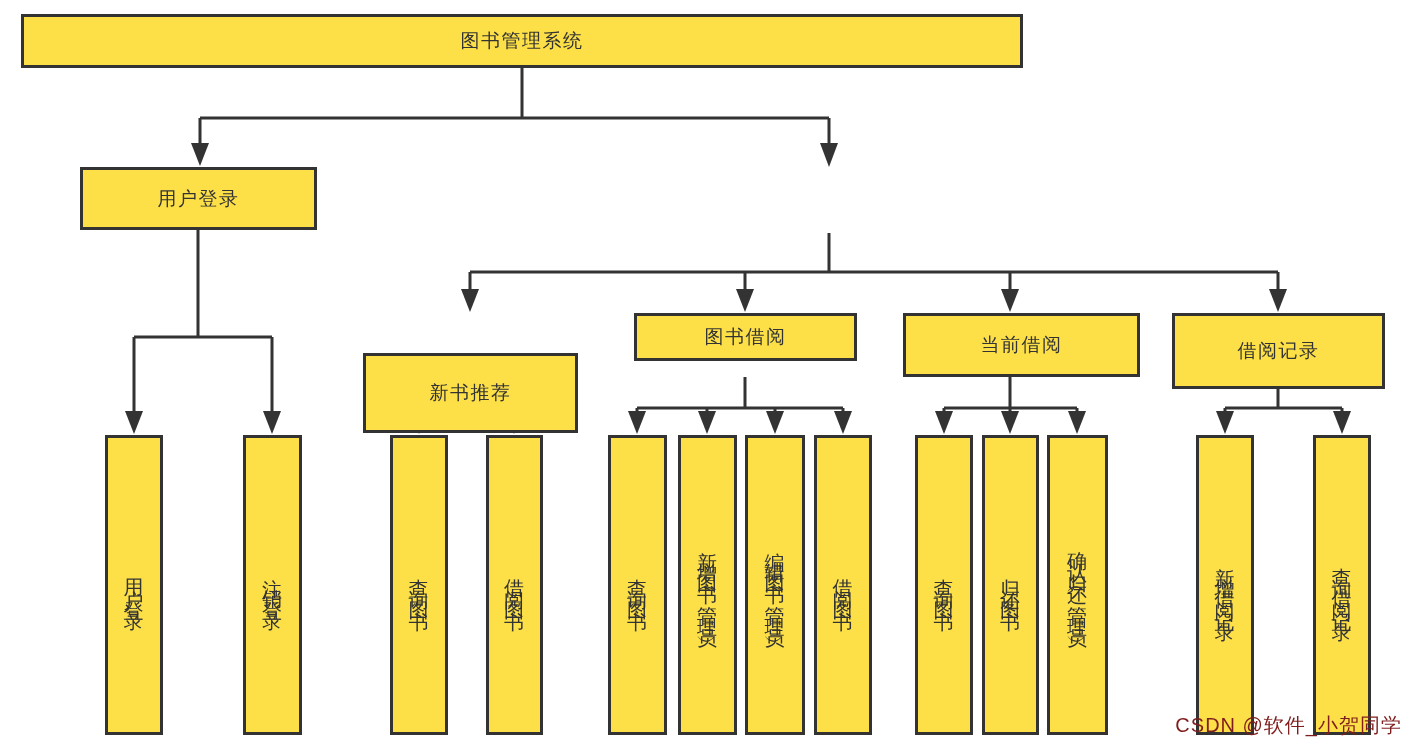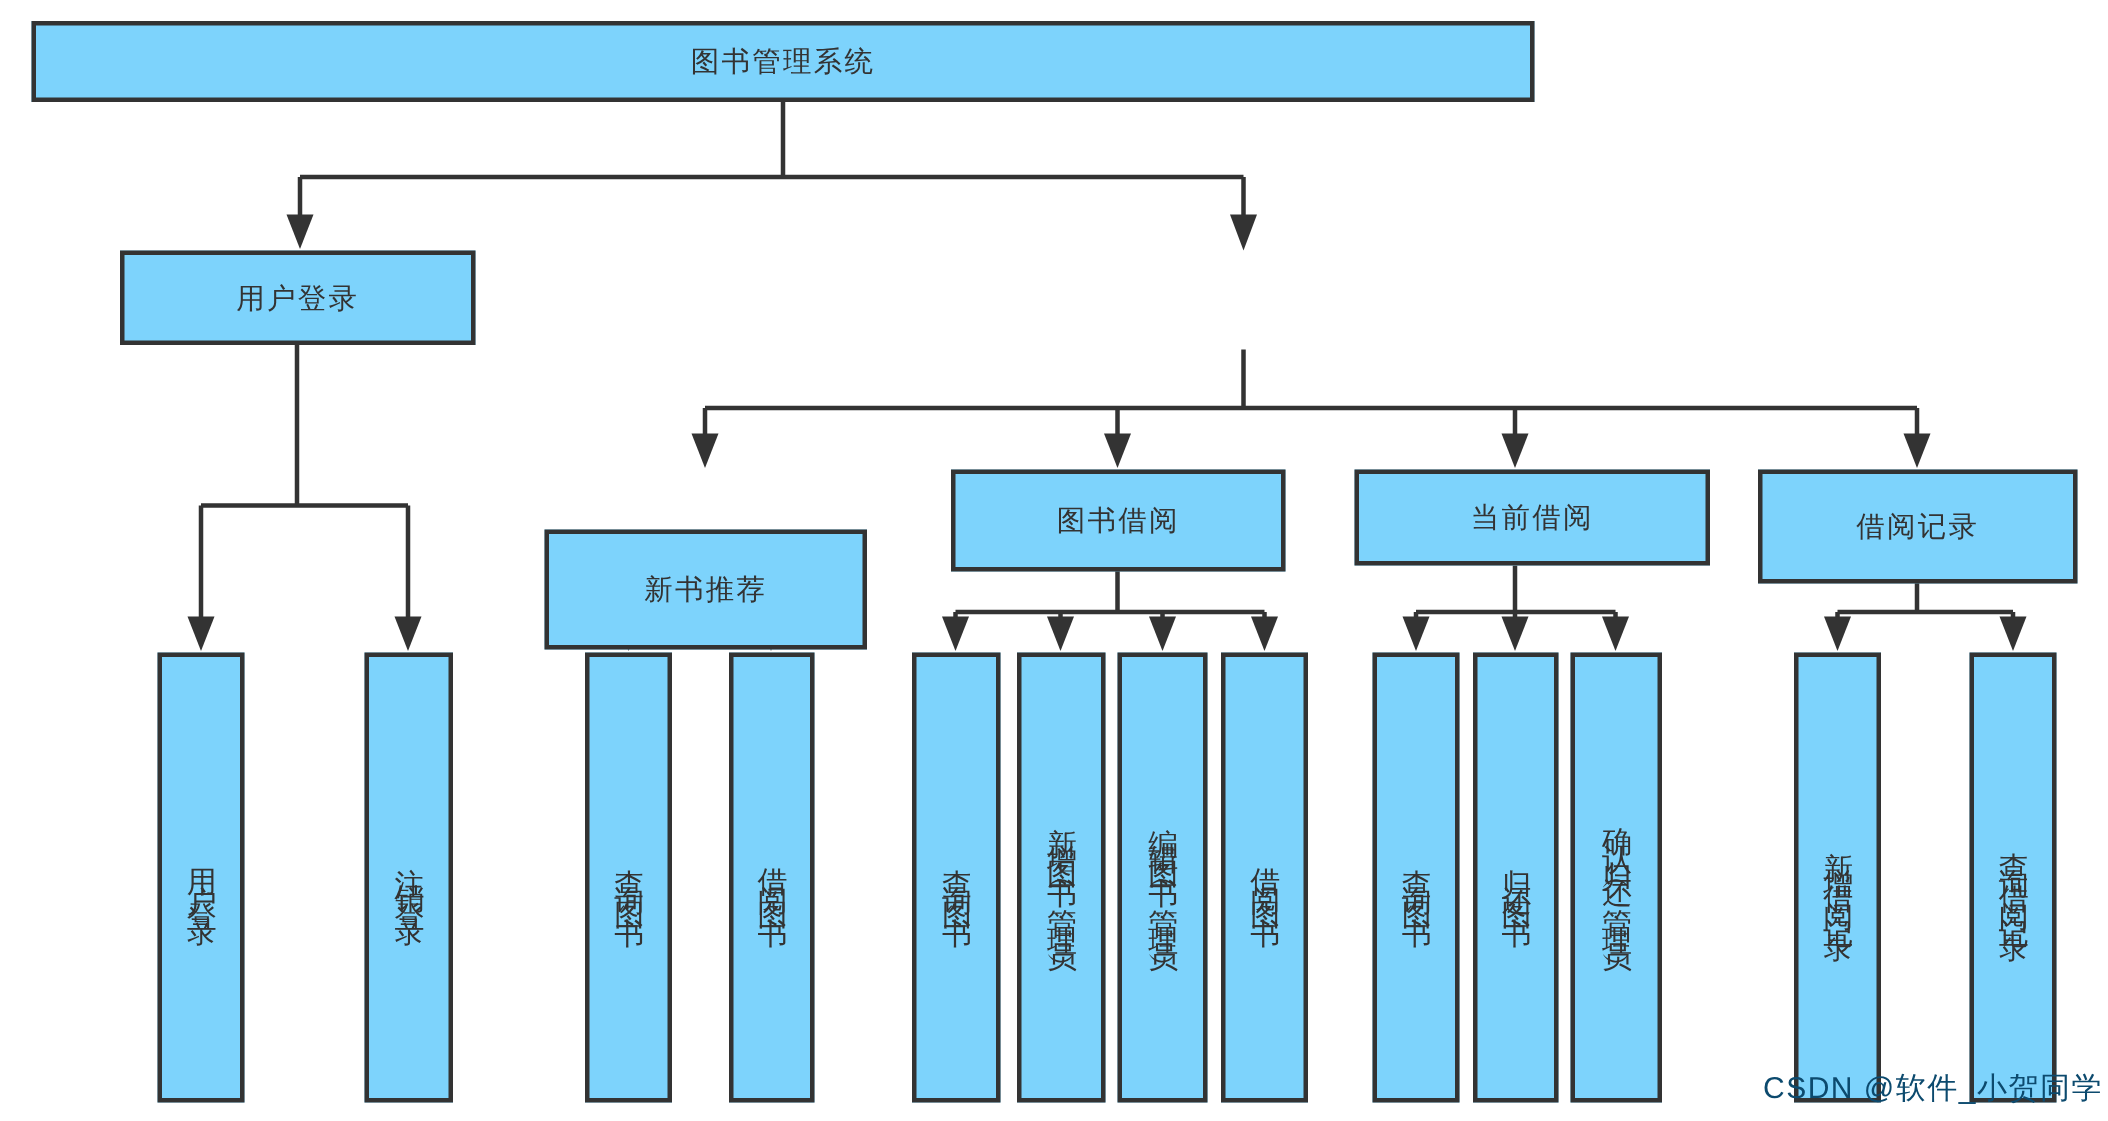--- a/index.html
+++ b/index.html
@@ -14,40 +14,40 @@
   }
   .connectors {
     position: absolute;
     left: 0; top: 0;
     width: 1405px; height: 747px;
   }
   .node {
     position: absolute;
     box-sizing: border-box;
     border: 3px solid #333333;
-    background: #7dd3fc;
+    background: #fde047;
     display: flex;
     align-items: center;
     justify-content: center;
     z-index: 2;
   }
   .h { font-size: 19px; letter-spacing: 1.5px; white-space: nowrap; }
   .v {
     writing-mode: vertical-rl;
     text-orientation: mixed;
     font-size: 20px;
     letter-spacing: 11px;
     line-height: 1;
   }
   .watermark {
     position: absolute;
     right: 3px;
     top: 712px;
     font-size: 20px;
-    color: #0c4a6e;
+    color: #7f1d1d;
     letter-spacing: 1px;
     z-index: 5;
     white-space: nowrap;
   }
 </style>
 </head>
 <body>
 
 <div class="stage">
 
@@ -80,21 +80,21 @@
       <polygon points="1216,411 1234,411 1225,434"></polygon>
       <polygon points="1333,411 1351,411 1342,434"></polygon>
     </g>
   </svg>
 
   <div class="node h" style="left:21px; top:14px; width:1002px; height:54px;">图书管理系统</div>
 
   <div class="node h" style="left:80px; top:167px; width:237px; height:63px;">用户登录</div>
 
   <div class="node h" style="left:363px; top:313px; width:215px; height:80px;margin-top:40px;">新书推荐</div>
-  <div class="node h" style="left:634px; top:313px; width:223px; height:68px;">图书借阅</div>
+  <div class="node h" style="left:634px; top:313px; width:223px; height:48px;">图书借阅</div>
   <div class="node h" style="left:903px; top:313px; width:237px; height:64px;">当前借阅</div>
   <div class="node h" style="left:1172px; top:313px; width:213px; height:76px;">借阅记录</div>
 
   <div class="node v" style="left:105px; top:435px; width:58px; height:300px;">用户登录</div>
   <div class="node v" style="left:243px; top:435px; width:59px; height:300px;">注销登录</div>
 
   <div class="node v" style="left:390px; top:435px; width:58px; height:300px;">查询图书</div>
   <div class="node v" style="left:486px; top:435px; width:57px; height:300px;">借阅图书</div>
 
   <div class="node v" style="left:608px; top:435px; width:59px; height:300px;">查询图书</div>

